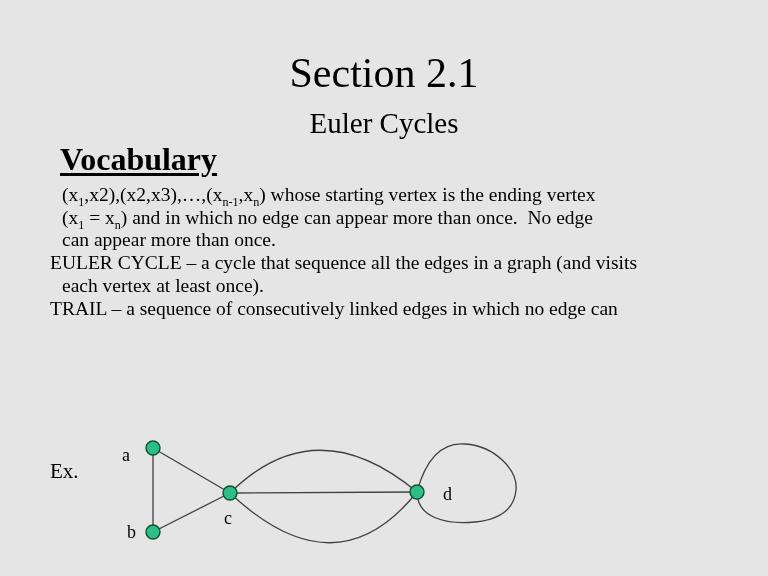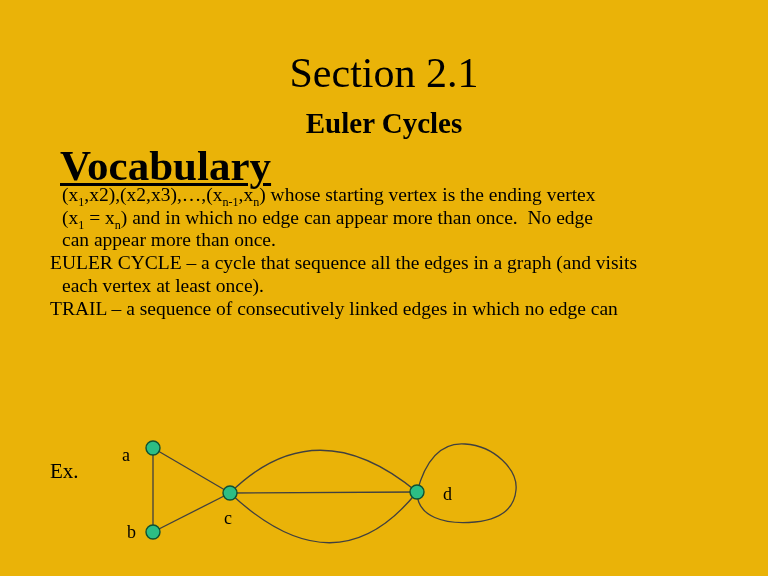--- a/index.html
+++ b/index.html
@@ -1,30 +1,30 @@
 <!DOCTYPE html>
 <html><head>
 <meta charset="utf-8">
 <style>
   html,body{margin:0;padding:0;background:#fff;}
   .slide{
-    position:relative;width:768px;height:576px;background:#eab308;
+    position:relative;width:768px;height:576px;background:#e5e5e5;
     font-family:"Liberation Serif",serif;color:#000;overflow:hidden;
   }
   .title{
     position:absolute;top:49px;left:0;width:768px;text-align:center;
     font-size:42px;font-weight:400;line-height:1.15;margin:0;
   }
   .subtitle{
     position:absolute;top:107px;left:0;width:768px;text-align:center;
-    font-size:29px;font-weight:700;line-height:1.15;margin:0;
+    font-size:29px;font-weight:400;line-height:1.15;margin:0;
   }
   .heading{
     position:absolute;top:140px;left:60px;margin:0;
-    font-size:43px;font-weight:bold;line-height:1.2;
+    font-size:32px;font-weight:bold;line-height:1.2;
     text-decoration:underline;text-decoration-thickness:2.5px;text-underline-offset:3px;
   }
   .body{
     position:absolute;top:184px;left:50px;width:706px;
     font-size:19.5px;line-height:22.7px;
   }
   .line{white-space:pre-wrap;padding-left:12px;}
   .line.first{padding-left:0;}
   sub{font-size:0.62em;line-height:0;}
   #graph{position:absolute;left:40px;top:432px;}

